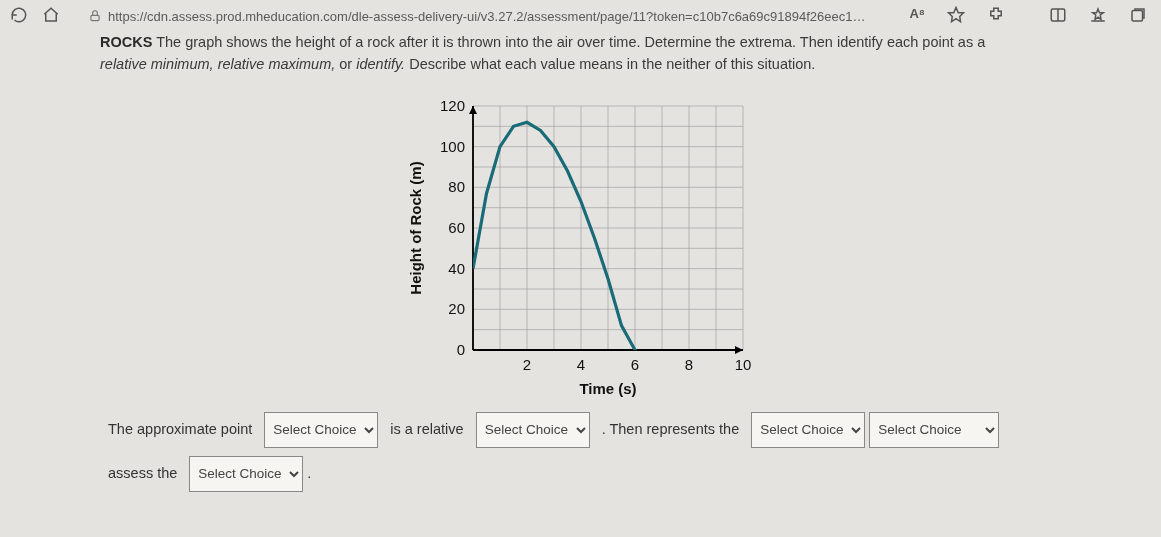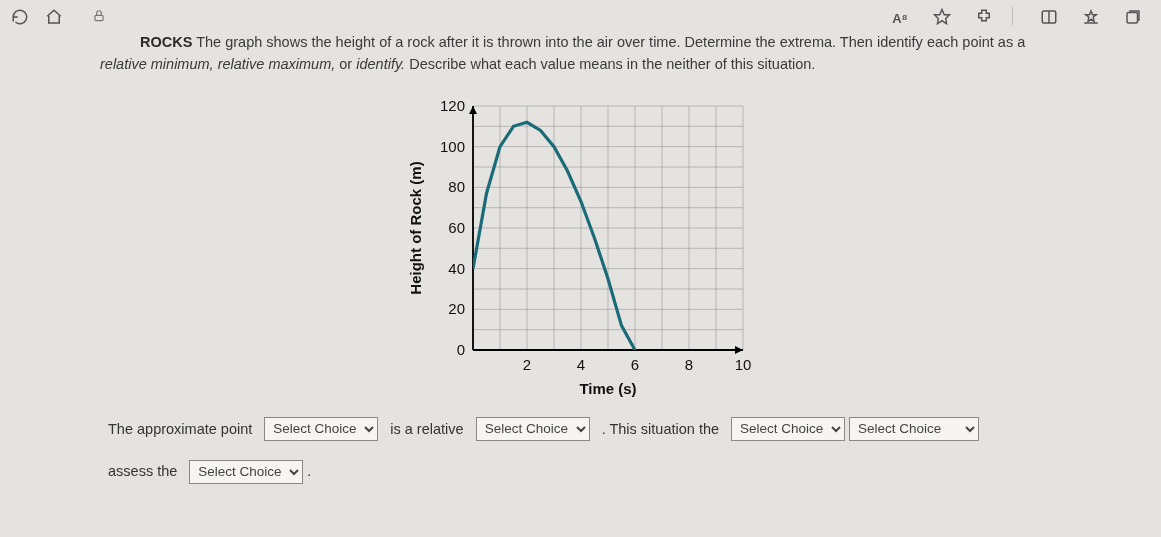--- a/index.html
+++ b/index.html
@@ -12,21 +12,21 @@
     }
     .topbar {
       display: flex;
       align-items: center;
       gap: 14px;
       padding: 4px 18px 4px 10px;
       height: 32px;
     }
     .icon-btn {
       width: 20px; height: 20px;
-      display: flex; align-items: flex-end; justify-content: center;
+      display: flex; align-items: flex-start; justify-content: center;
       color: #555;
       cursor: pointer;
     }
     .url-box {
       flex: 0 0 auto;
       display: flex;
       align-items: center;
       gap: 6px;
       padding: 2px 8px;
       font-size: 13px;
@@ -43,21 +43,20 @@
     }
     .problem {
       font-size: 14.5px;
       color: #3a3a3a;
       line-height: 1.5;
       padding: 0 0 8px 0;
     }
     .problem .title-word {
       font-weight: 700;
       color: #2a2a2a;
-      margin-left: 40px;
     }
     .problem .italic { font-style: italic; }
     .chart-wrap {
       display: flex;
       justify-content: center;
       padding: 8px 0 6px 0;
     }
     .sentence {
       font-size: 14.5px;
       color: #333;
@@ -67,21 +66,21 @@
       gap: 4px;
       line-height: 2.4;
       padding-top: 4px;
     }
     select.choice {
       font-size: 13.5px;
       padding: 2px 4px;
       border: 1px solid #888;
       background: #f6f5f2;
       color: #444;
-      height: 24px;
+      height: 36px;
     }
     .pad6 { margin: 0 8px; }
     svg text { font-family: Arial, Helvetica, sans-serif; }
   </style>
 </head>
 <body>
 
 <div class="topbar">
   <div class="icon-btn">
     <svg width="18" height="18" viewBox="0 0 24 24" fill="none" stroke="#555" stroke-width="2">
@@ -93,20 +92,21 @@
     <svg width="18" height="18" viewBox="0 0 24 24" fill="none" stroke="#555" stroke-width="2">
       <path d="M3 11l9-8 9 8"></path>
         <path d="M5 10v10h14V10"></path>
     </svg>
   </div>
   <div class="url-box">
     <svg width="14" height="14" viewBox="0 0 24 24" fill="none" stroke="#777" stroke-width="2">
       <rect x="5" y="11" width="14" height="9" rx="2"></rect>
         <path d="M8 11V7a4 4 0 1 1 8 0v4"></path>
     </svg>
+    <span class="url-text">https://cdn.assess.prod.mheducation.com/dle-assess-delivery-ui/v3.27.2/assessment/page/11?token=c10b7c6a69c91894f26eec1…</span>
   </div>
   <div class="rspace"></div>
   <div class="icon-btn rtool">
     <span style="font-size:13px;font-weight:600">A⁸</span>
   </div>
   <div class="icon-btn rtool">
     <svg width="18" height="18" viewBox="0 0 24 24" fill="none" stroke="#555" stroke-width="2">
       <polygon points="12 2 15 9 22 9 17 14 18 21 12 17 6 21 7 14 2 9 9 9"></polygon>
     </svg>
   </div>
@@ -195,21 +195,21 @@
         </clipPath>
         <path d="M72,176.66666666666669 L85.5,101.43333333333331 L99,54.66666666666666 L112.5,34.33333333333334 L126,30.26666666666665 L139.5,38.400000000000006 L153,54.66666666666666 L166.5,79.06666666666669 L180,109.56666666666669 L193.5,146.16666666666669 L207,186.83333333333331 L220.5,233.6 L234,258 L239.4,278.3333333333333 " fill="none" stroke="#1a6b78" stroke-width="3.2" clip-path="url(#clip1)"></path>
       </svg>
   </div>
 
   <div class="sentence">
     <span class="pad6">The approximate point</span>
     <select class="choice"><option>Select Choice</option></select>
     <span class="pad6">is a relative</span>
     <select class="choice"><option>Select Choice</option></select>
-    <span class="pad6">. This situation the</span>
+    <span class="pad6">. Then represents the</span>
     <select class="choice"><option>Select Choice</option></select>
     <select class="choice" style="width:130px"><option>Select Choice</option></select>
     <div style="flex-basis:100%;height:0"></div>
     <span class="pad6">assess the</span>
     <select class="choice"><option>Select Choice</option></select>
     <span>.</span>
   </div>
 </div>
 
 </body></html>

